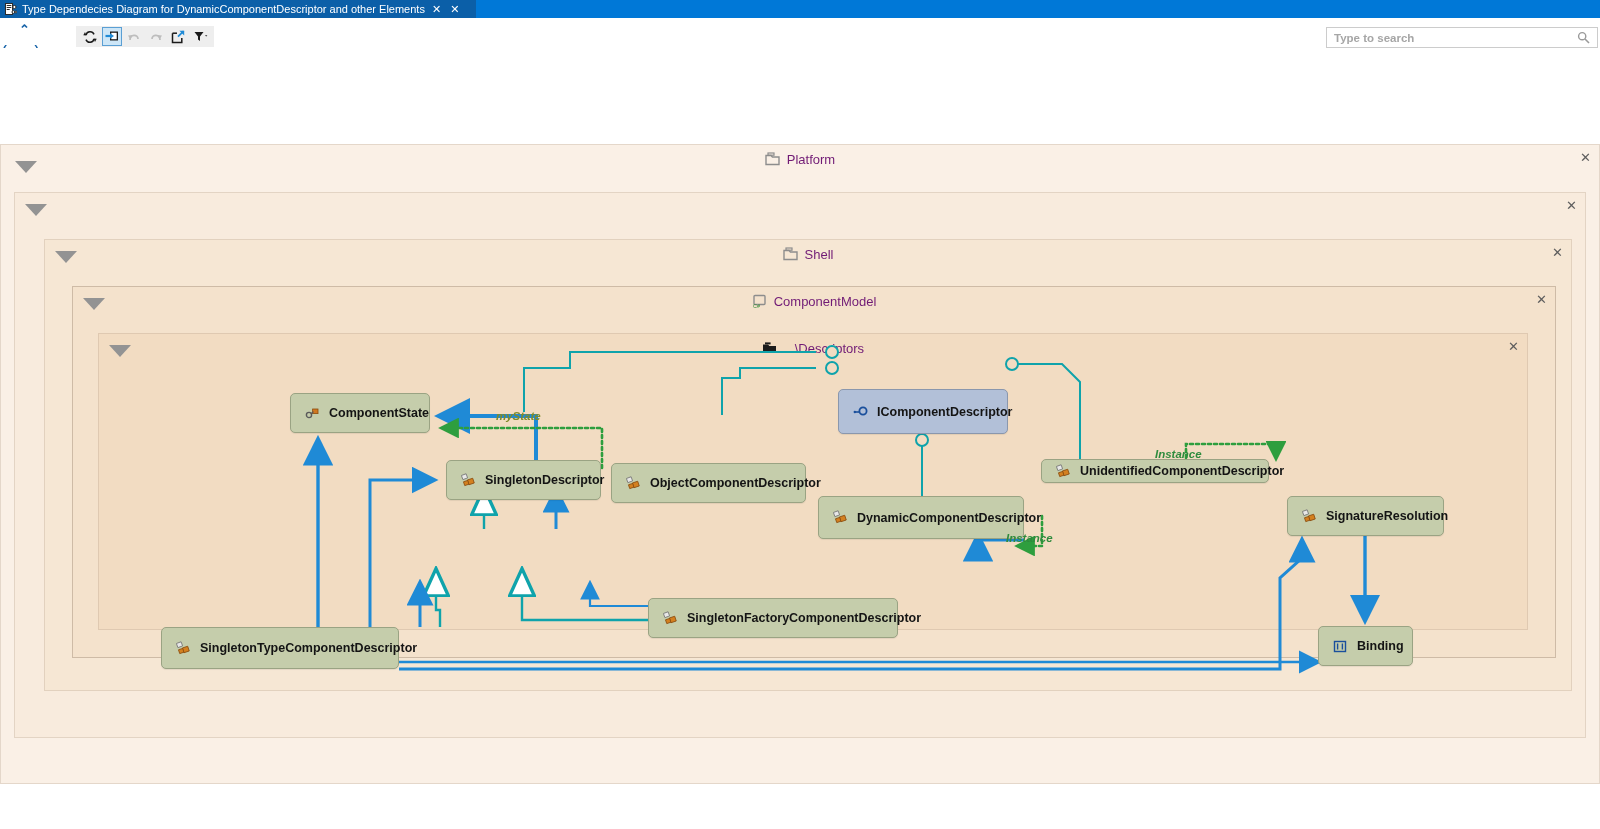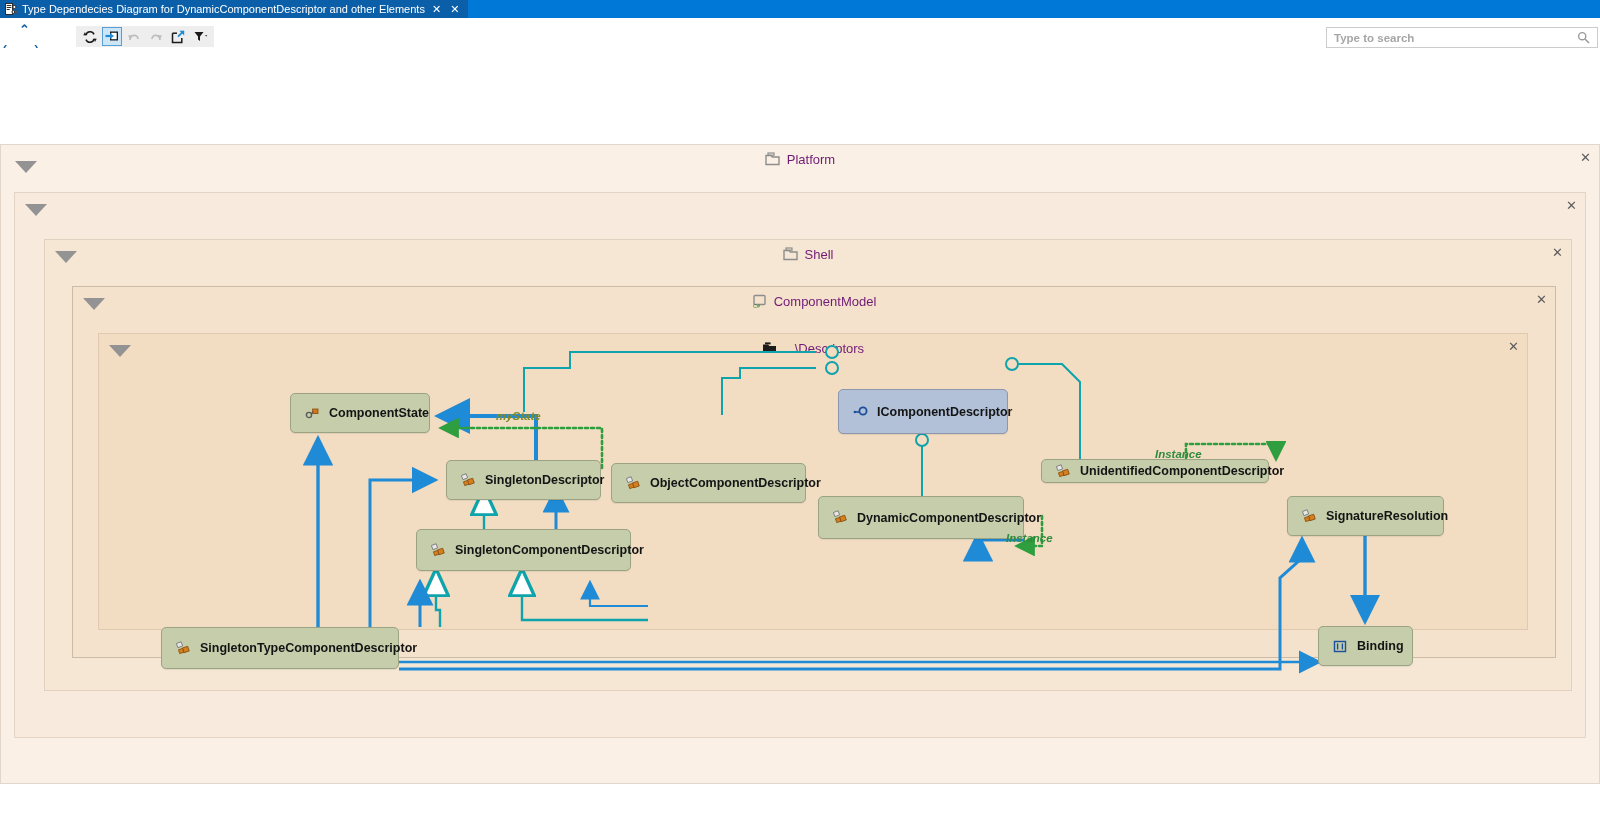--- a/index.html
+++ b/index.html
@@ -13,21 +13,21 @@
   #app { position: relative; width: 1600px; height: 829px; background: #fff; }
 
   
   .titlebar {
     position: absolute; left: 0; top: 0; width: 1600px; height: 18px;
     background: #0078d7;
   }
   .doc-tab {
     position: absolute; left: 0; top: 0; height: 18px;
     display: flex; align-items: center; gap: 5px;
-    padding: 0 7px 0 5px;
+    padding: 0 15px 0 5px;
     background: #0b5fa8;
     color: #ffffff;
     font-size: 11px;
     white-space: nowrap;
   }
   .doc-tab .tab-icon { width: 12px; height: 12px; flex: 0 0 12px; position: relative; }
   .doc-tab .tab-title { line-height: 18px; }
   .tab-pin, .tab-close {
     font-size: 11px; line-height: 18px; color: #ffffff; cursor: pointer;
     padding: 0 2px;
@@ -498,31 +498,31 @@
       <span class="n-icon ico">
         <svg width="15" height="15" viewBox="0 0 15 15">
           <rect x="1" y="1.5" width="5" height="4.4" fill="#e8e8e8" stroke="#777" stroke-width="0.8" transform="rotate(-20 3.5 3.7)"></rect>
           <rect x="7" y="6" width="5.6" height="5" fill="#d4801f" stroke="#8a4d10" stroke-width="0.8" transform="rotate(-18 9.8 8.5)"></rect>
           <rect x="3" y="8" width="4.4" height="4" fill="#d4801f" stroke="#8a4d10" stroke-width="0.8" transform="rotate(-18 5.2 10)"></rect>
         </svg>
       </span>
       <span>SignatureResolution</span>
     </div>
 
-    <div class="node" style="left:416px; top:481px; width:215px; height:42px;">
-      <span class="n-icon ico">
-        <svg width="15" height="15" viewBox="0 0 15 15">
-          <rect x="1" y="1.5" width="5" height="4.4" fill="#e8e8e8" stroke="#777" stroke-width="0.8" transform="rotate(-20 3.5 3.7)"></rect>
-          <rect x="7" y="6" width="5.6" height="5" fill="#d4801f" stroke="#8a4d10" stroke-width="0.8" transform="rotate(-18 9.8 8.5)"></rect>
-          <rect x="3" y="8" width="4.4" height="4" fill="#d4801f" stroke="#8a4d10" stroke-width="0.8" transform="rotate(-18 5.2 10)"></rect>
-        </svg>
-      </span>
-      <span>SingletonComponentDescriptor</span>
-    </div>
-
+
+    <div class="node" style="left:648px; top:550px; width:250px; height:40px;">
+      <span class="n-icon ico">
+        <svg width="15" height="15" viewBox="0 0 15 15">
+          <rect x="1" y="1.5" width="5" height="4.4" fill="#e8e8e8" stroke="#777" stroke-width="0.8" transform="rotate(-20 3.5 3.7)"></rect>
+          <rect x="7" y="6" width="5.6" height="5" fill="#d4801f" stroke="#8a4d10" stroke-width="0.8" transform="rotate(-18 9.8 8.5)"></rect>
+          <rect x="3" y="8" width="4.4" height="4" fill="#d4801f" stroke="#8a4d10" stroke-width="0.8" transform="rotate(-18 5.2 10)"></rect>
+        </svg>
+      </span>
+      <span>SingletonFactoryComponentDescriptor</span>
+    </div>
 
     <div class="node" style="left:1318px; top:578px; width:95px; height:40px;">
       <span class="n-icon ico">
         <svg width="15" height="15" viewBox="0 0 15 15">
           <rect x="1.5" y="2.5" width="11" height="10" fill="none" stroke="#1a4f9c" stroke-width="1.4"></rect>
           <path d="M4.6 4.6 L4.6 10.4 M9.4 4.6 L9.4 10.4" stroke="#1a4f9c" stroke-width="1.4"></path>
         </svg>
       </span>
       <span>Binding</span>
     </div>

